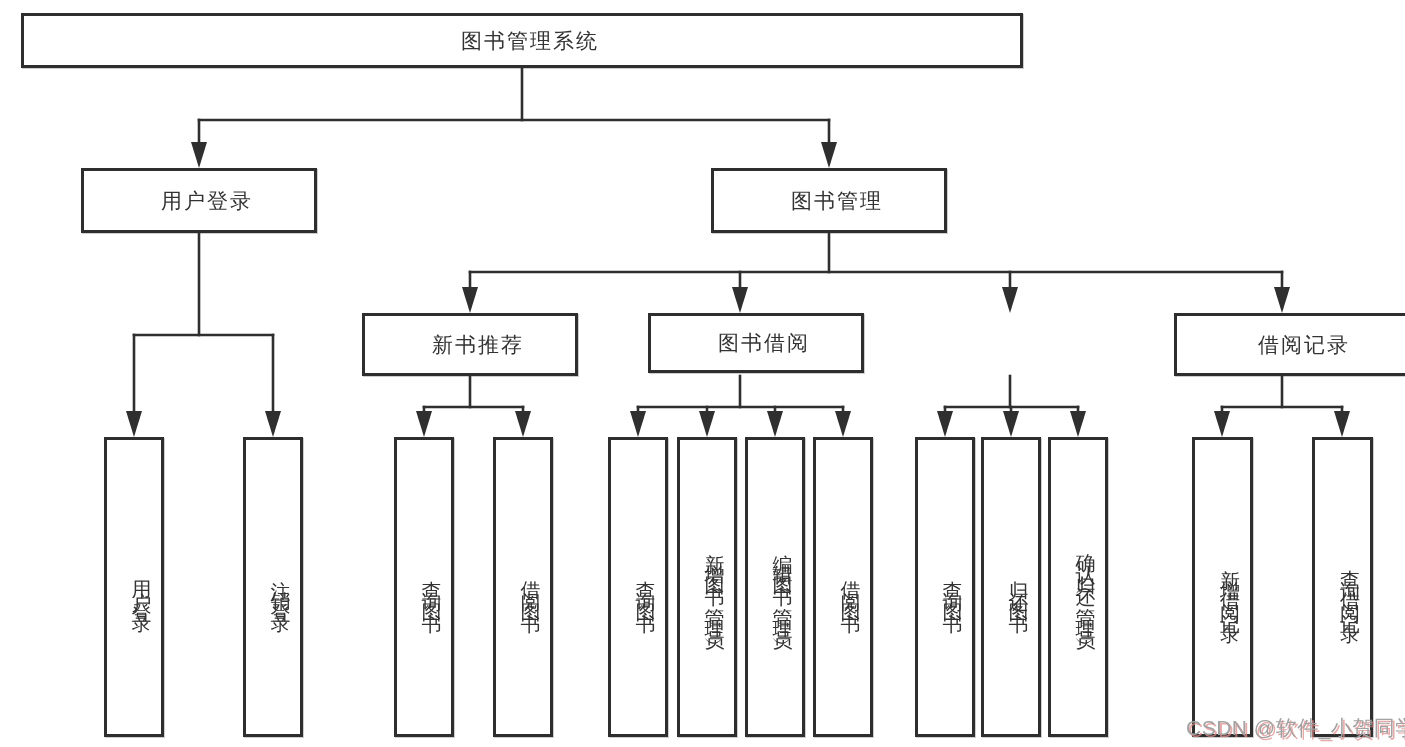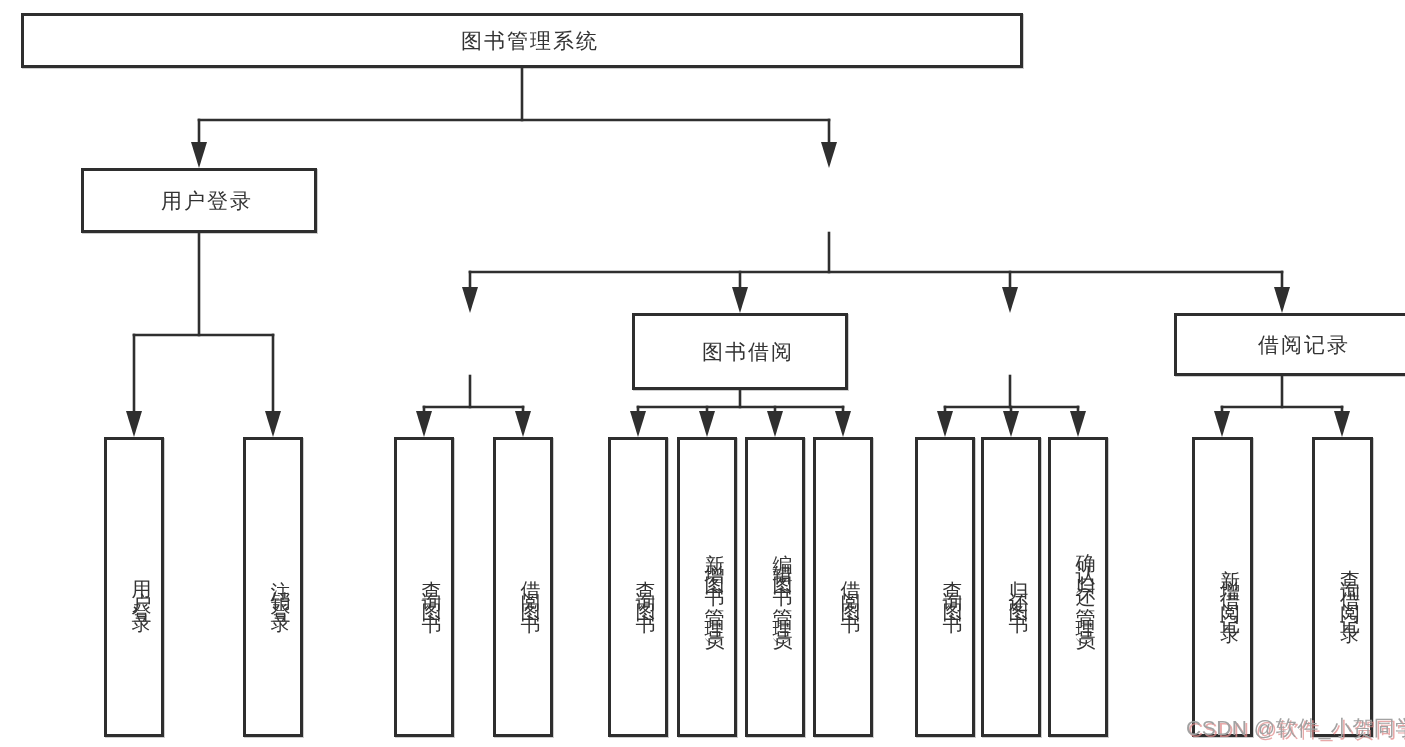--- a/index.html
+++ b/index.html
@@ -126,22 +126,28 @@
     </g>
   </svg>
 
   <div class="node" style="left:21px;top:13px;width:1002px;height:55px">
     <span class="h-label">图书管理系统</span>
   </div>
 
   <div class="node" style="left:81px;top:168px;width:236px;height:65px">
     <span class="h-label">用户登录</span>
   </div>
+  <div class="node" style="left:711px;top:168px;width:236px;height:65px">
+    <span class="h-label">图书管理</span>
+  </div>
 
-  <div class="node" style="left:632px;top:313px;width:216px;height:77px">
+  <div class="node" style="left:362px;top:313px;width:216px;height:63px">
+    <span class="h-label">新书推荐</span>
+  </div>
+  <div class="node" style="left:648px;top:313px;width:216px;height:60px">
     <span class="h-label">图书借阅</span>
   </div>
   <div class="node" style="left:1174px;top:313px;width:244px;height:63px">
     <span class="h-label">借阅记录</span>
   </div>
 
   <div class="node" style="left:104px;top:437px;width:60px;height:300px">
     <span class="v-label">用户登录</span>
   </div>
   <div class="node" style="left:243px;top:437px;width:60px;height:300px">

